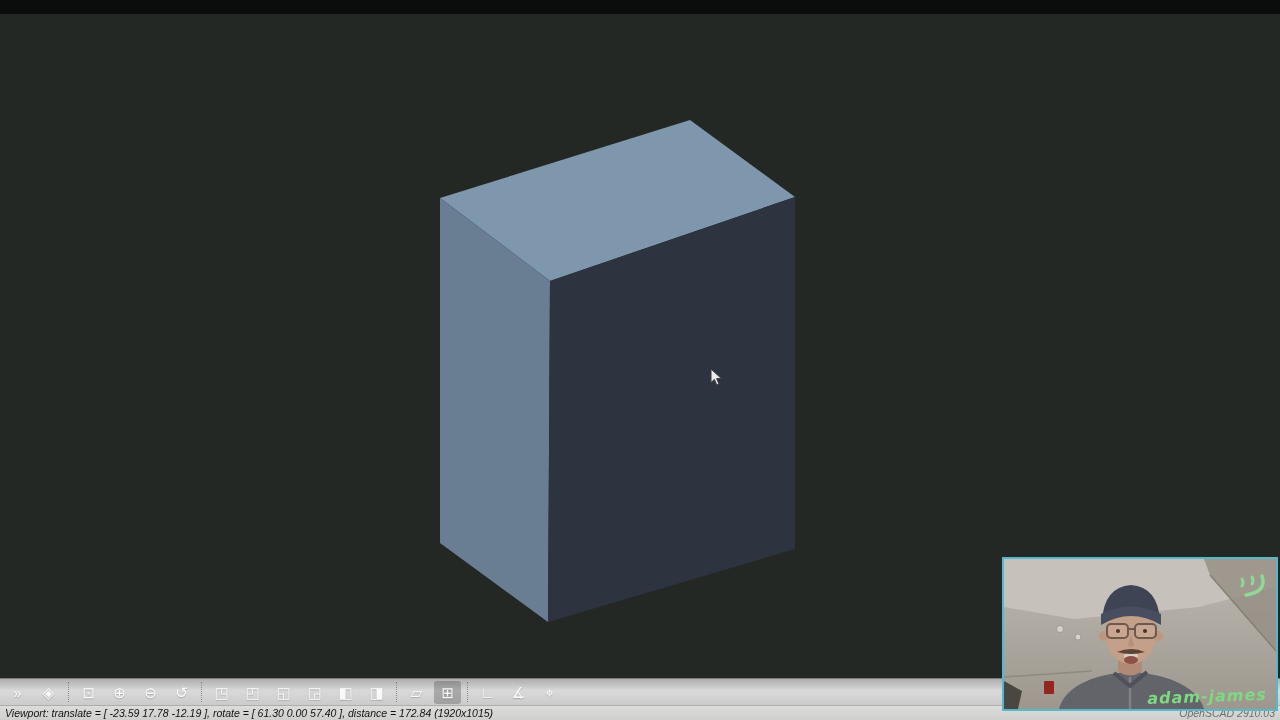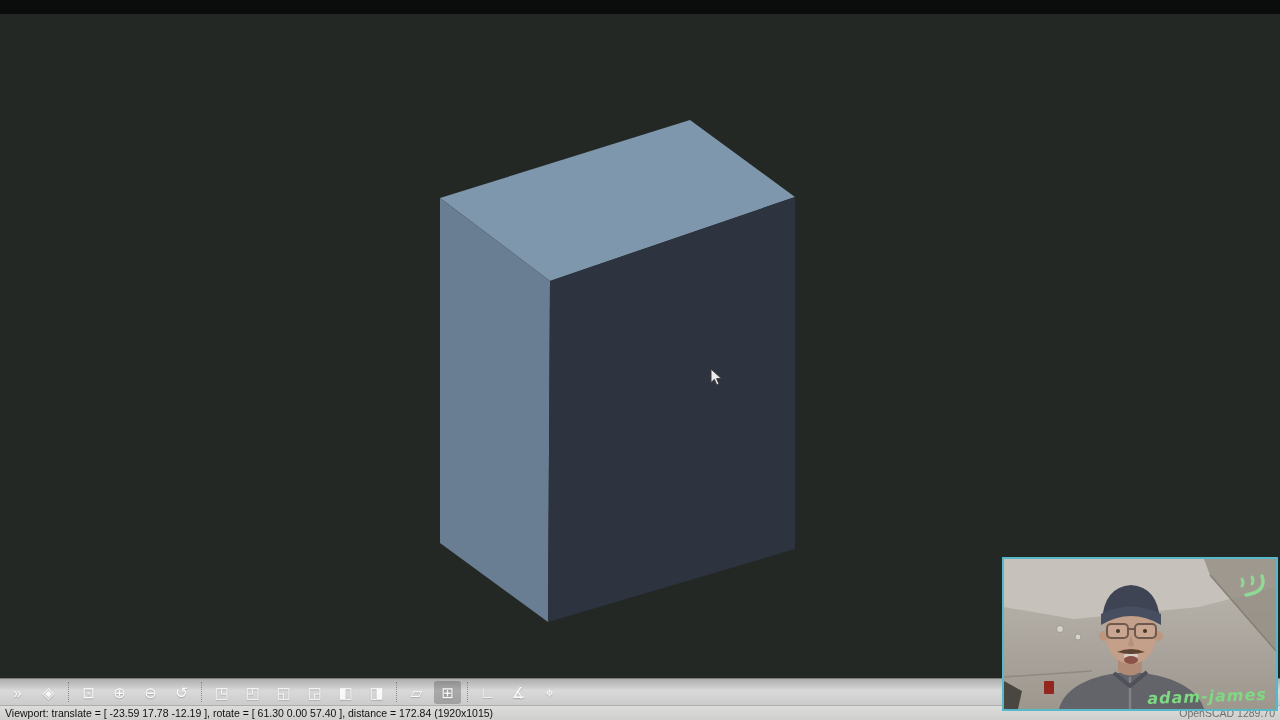--- a/index.html
+++ b/index.html
@@ -19,21 +19,21 @@
   .tb-btn{width:27px;height:23px;margin:0 2px;background:transparent;border:none;border-radius:3px;
           color:rgba(255,255,255,0.92);display:flex;align-items:center;justify-content:center;padding:0;cursor:default;}
   .tb-btn.active{background:rgba(60,60,60,0.30);}
   .tb-glyph{font-size:15px;line-height:1;text-shadow:0 1px 1px rgba(90,90,90,0.35);}
   .tb-sep{width:0;height:20px;margin:0 4px;border-left:1px dotted #8a8a8a;}
 
   
   .statusbar{position:absolute;left:0;top:705px;width:100%;height:15px;box-sizing:border-box;
              background:linear-gradient(#dcdcda,#cfcfcd);border-top:1px solid #aeaeac;
              display:flex;align-items:center;justify-content:space-between;
-             padding:0 5px;font-size:10.5px;color:#111;z-index:3;white-space:nowrap;}
+             padding:0 5px;font-size:10.5px;color:#111;z-index:3;white-space:nowrap;font-style:italic;}
   .status-right{color:#6f6f6f;}
 
   
   .webcam{position:absolute;left:1002px;top:557px;width:272px;height:150px;
           border:2px solid #57B8CA;background:#a8a29a;z-index:5;overflow:hidden;}
   .webcam svg{display:block;}
   .signature{font-style:italic;font-weight:bold;letter-spacing:1px;
              font-family:"DejaVu Sans",sans-serif;}
 </style>
 </head>
@@ -106,21 +106,21 @@
       <button class="tb-btn">
         <span class="tb-glyph">∡</span>
       </button>
       <button class="tb-btn">
         <span class="tb-glyph">⌖</span>
       </button>
     </div>
 
   <div class="statusbar">
     <span class="status-left">Viewport: translate = [ -23.59 17.78 -12.19 ], rotate = [ 61.30 0.00 57.40 ], distance = 172.84 (1920x1015)</span>
-    <span class="status-right">OpenSCAD 1289.70</span>
+    <span class="status-right">OpenSCAD 2910.03</span>
   </div>
 
   <div class="webcam">
     <svg width="272" height="150" viewBox="0 0 272 150" xmlns="http://www.w3.org/2000/svg">
       <defs>
         <linearGradient id="wallGrad" x1="0" y1="0" x2="0" y2="1">
           <stop offset="0" stop-color="#bdb8b1"></stop>
           <stop offset="1" stop-color="#9d978e"></stop>
         </linearGradient>
       </defs>

